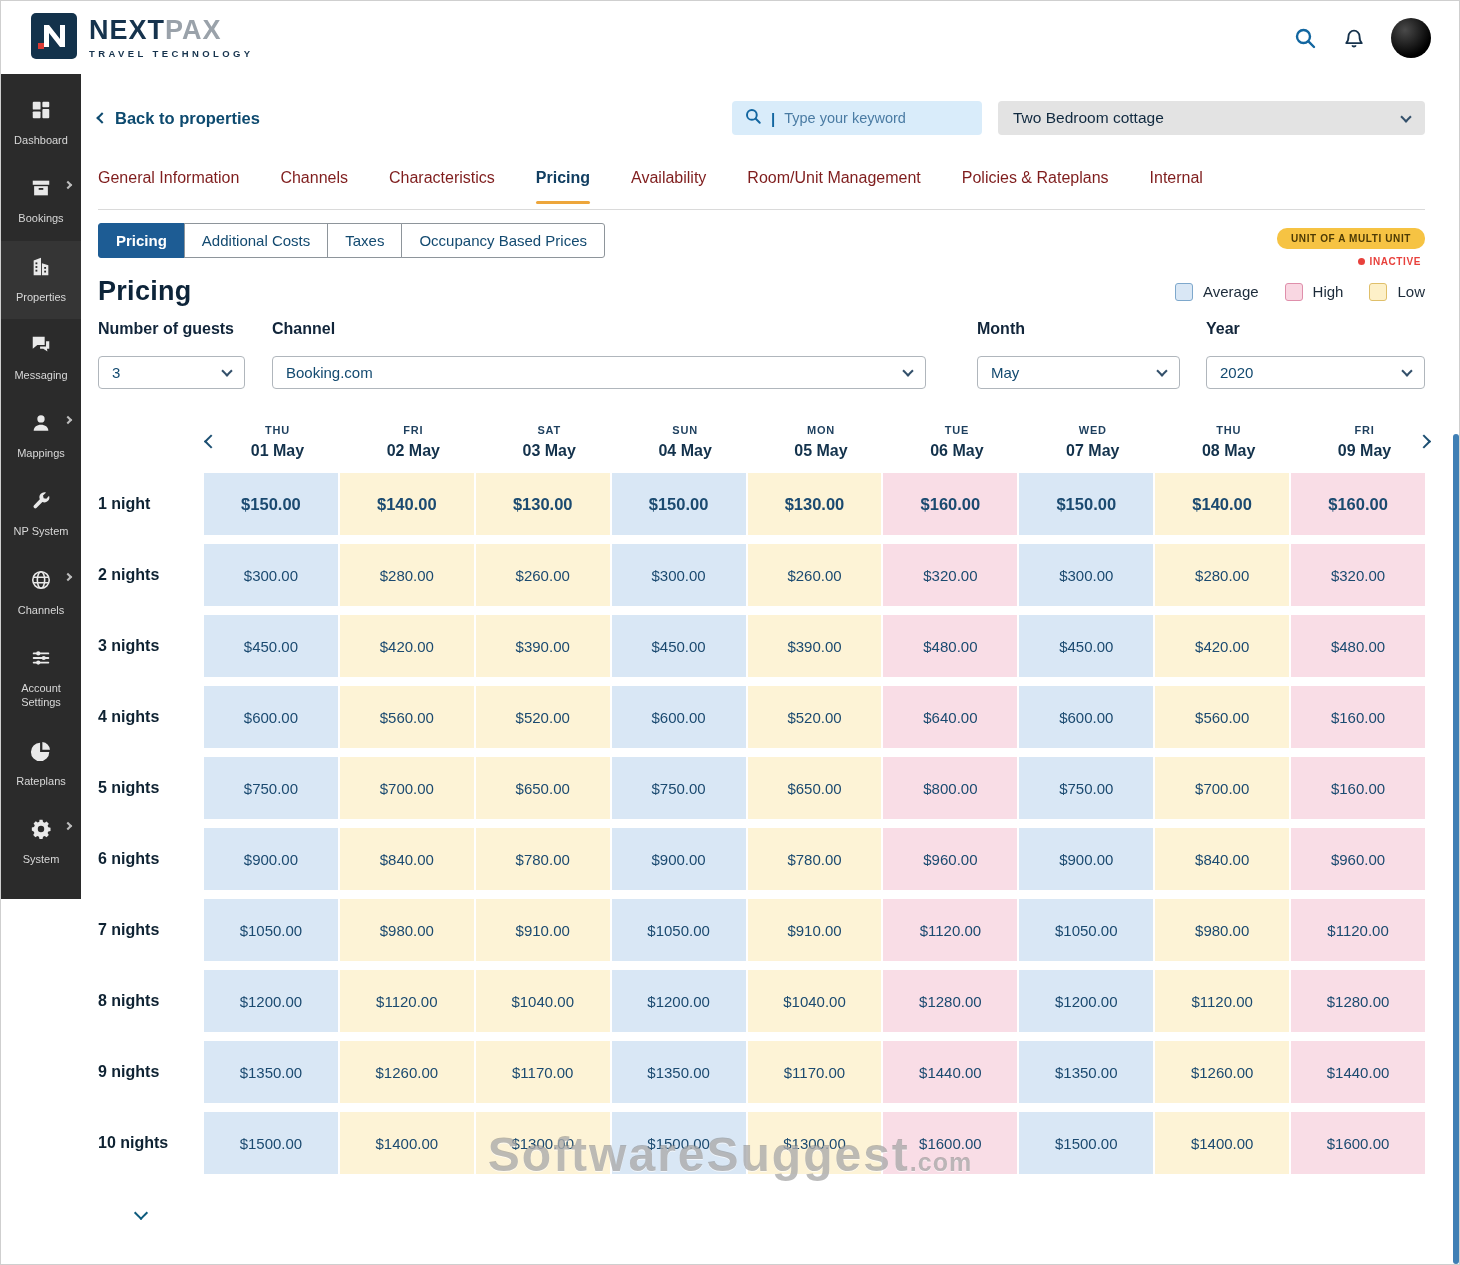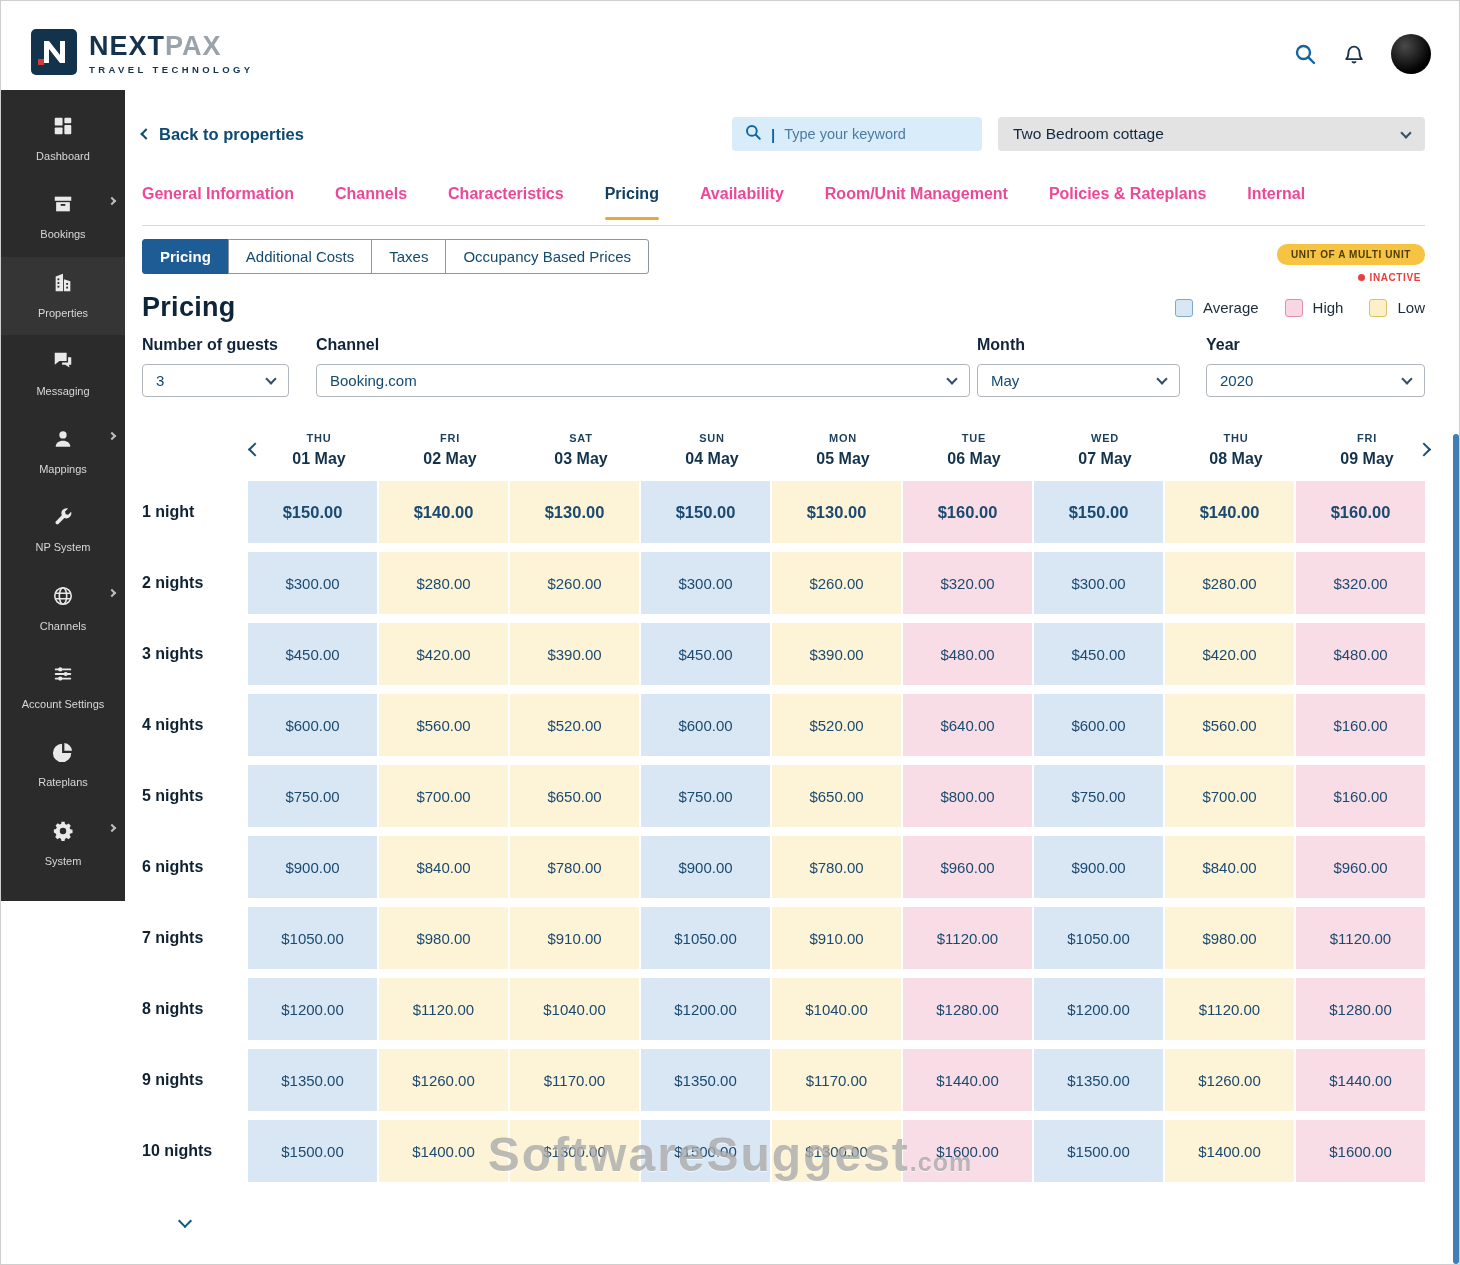--- a/index.html
+++ b/index.html
@@ -2,35 +2,35 @@
 <html><head>
 <meta charset="utf-8">
 <style>
   * { margin:0; padding:0; box-sizing:border-box; }
   html,body { background:#f2f2f2; }
   .page { width:1460px; height:1265px; background:#fff; position:relative; overflow:hidden;
           font-family:"Liberation Sans", sans-serif; border:1px solid #cfcfcf; margin:0 auto; }
 
   
   .topbar { height:73px; display:flex; align-items:center; justify-content:space-between;
-            padding:0 28px 0 30px; background:#fff;margin-top:16px; }
+            padding:0 28px 0 30px; background:#fff; }
   .logo { display:flex; align-items:center; gap:12px; cursor:pointer; }
   .logo-name { font-size:27px; font-weight:bold; color:#16334d; letter-spacing:1px; line-height:1; }
   .logo-name .light { color:#9aa2aa; }
   .logo-tagline { font-size:9.5px; color:#16334d; letter-spacing:3.4px; margin-top:4px; font-weight:bold; }
   .topbar-actions { display:flex; align-items:center; gap:26px; }
   .tb-icon { cursor:pointer; display:flex; align-items:center; }
   .avatar { width:40px; height:40px; border-radius:50%;
             background:radial-gradient(circle at 35% 30%, #4a4a4a, #000 70%); cursor:pointer; }
 
   
   .body-row { display:flex; align-items:flex-start; }
 
   
-  .sidebar { width:124px; background:#2b2b2b; padding:10px 0 18px; display:flex; flex-direction:column; }
+  .sidebar { width:80px; background:#2b2b2b; padding:10px 0 18px; display:flex; flex-direction:column; }
   .side-item { position:relative; display:flex; flex-direction:column; align-items:center; gap:8px;
                padding:15px 6px; cursor:pointer; }
   .side-item.active { background:#353535; }
   .side-label { font-size:11px; color:#d8d8d8; text-align:center; line-height:1.3; }
   .side-chevron { position:absolute; right:10px; top:20px; color:#bdbdbd; }
 
   
   .chev { display:inline-block; width:8px; height:8px;
           border-right:2px solid currentColor; border-bottom:2px solid currentColor; }
   .chev.down  { transform:rotate(45deg); margin-top:-3px; }
@@ -51,21 +51,21 @@
                       color:#1e5f8e; width:100%; font-family:inherit; }
   .search-box input::placeholder { color:#4a7ba3; }
   .search-caret { color:#1266a0; font-weight:bold; font-size:15px; }
   .property-select { margin-left:16px; width:427px; height:34px; background:#e3e3e3; border-radius:4px;
                      display:flex; align-items:center; justify-content:space-between; padding:0 15px;
                      font-size:15.5px; color:#10293f; cursor:pointer; }
   .property-select .chev, .select .chev { color:#33506b; }
 
   
   .tabs { margin-top:34px; display:flex; gap:41px; border-bottom:1px solid #dadada; }
-  .tab { font-size:16px; color:#ec4899; padding-bottom:22px; position:relative; cursor:pointer; white-space:nowrap;font-weight:bold; }
+  .tab { font-size:16px; color:#7f1d1d; padding-bottom:22px; position:relative; cursor:pointer; white-space:nowrap; }
   .tab.active { font-weight:bold; color:#113e61; }
   .tab.active::after { content:""; position:absolute; left:0; right:0; bottom:5px; height:3px;
                        background:#eda63c; border-radius:2px; }
 
   
   .subtab-row { margin-top:13px; display:flex; justify-content:space-between; align-items:flex-start; }
   .subtabs { display:flex; }
   .subtab { border:1px solid #8e959b; background:#fff; color:#134a70; font-size:15px; padding:8px 17px;
             margin-left:-1px; cursor:pointer; font-family:inherit; }
   .subtab:first-child { margin-left:0; border-radius:3px 0 0 3px; }
@@ -81,21 +81,21 @@
   
   .title-row { margin-top:9px; display:flex; justify-content:space-between; align-items:center; }
   .page-title { font-size:27px; font-weight:bold; color:#0d2439; letter-spacing:.3px; }
   .legend { display:flex; gap:26px; align-items:center; }
   .legend-item { display:flex; align-items:center; gap:10px; font-size:15px; color:#1c2b3a; }
   .legend-swatch { width:18px; height:18px; border-radius:3px; border:1.5px solid #999; }
 
   
   .filters-row { margin-top:13px; display:flex; align-items:flex-end; }
   .filter { display:flex; flex-direction:column; }
-  .filter-label { font-size:16px; font-weight:bold; color:#11253a; margin-bottom:10px; }
+  .filter-label { font-size:16px; font-weight:bold; color:#11253a; margin-bottom:18px; }
   .select { height:33px; border:1px solid #b0b6bc; border-radius:4px; background:#fff; display:flex;
             align-items:center; justify-content:space-between; padding:0 13px; font-size:15px;
             color:#134a70; cursor:pointer; }
   .f-guests  { width:147px; }
   .f-channel { width:654px; margin-left:27px; }
   .f-month   { width:203px; margin-left:auto; }
   .f-year    { width:219px; margin-left:26px; }
 
   
   .grid { margin-top:22px; position:relative; }

